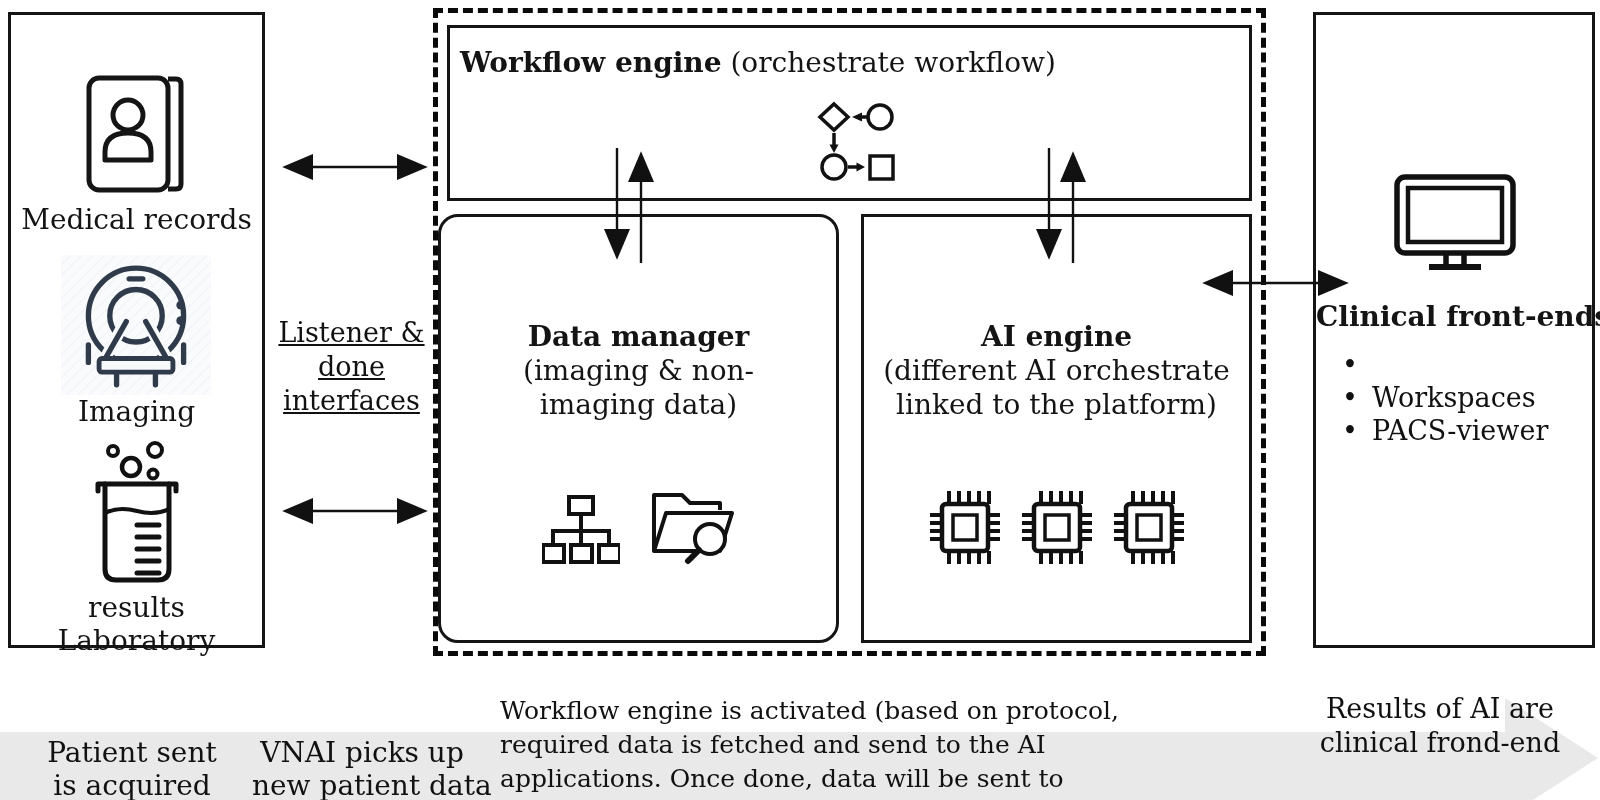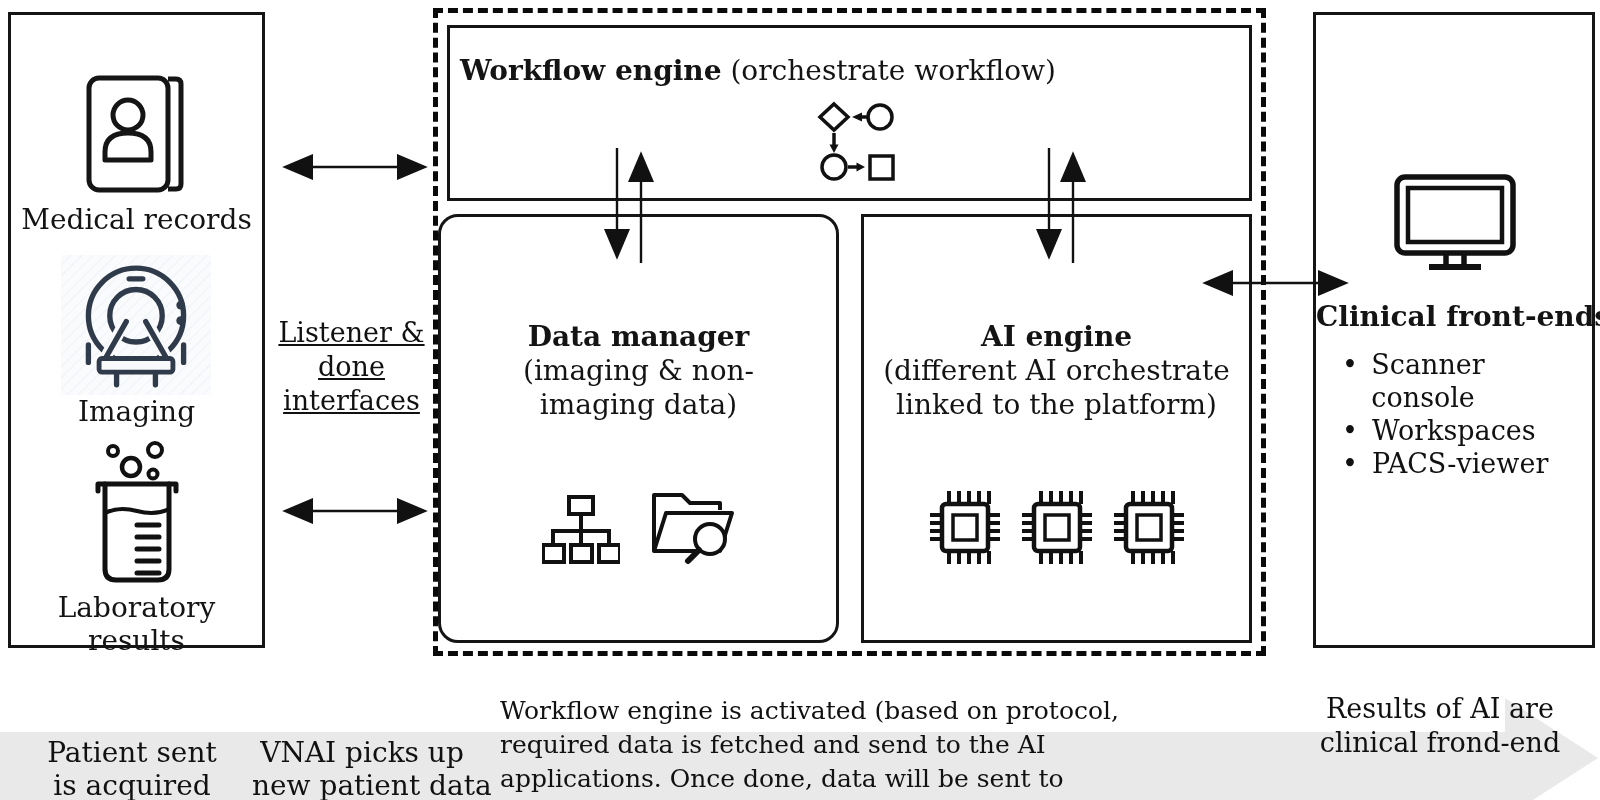--- a/index.html
+++ b/index.html
@@ -87,35 +87,35 @@
         <path d="M14,45 L14,130 Q14,141 25,141 L67,141 Q78,141 78,130 L78,45" stroke-width="5"></path>
         <path d="M14,74 Q28,67 46,72 Q64,77 78,70" stroke-width="4"></path>
         <line x1="46" y1="86" x2="68" y2="86" stroke-width="5"></line>
         <line x1="46" y1="98" x2="68" y2="98" stroke-width="5"></line>
         <line x1="46" y1="110" x2="68" y2="110" stroke-width="5"></line>
         <line x1="46" y1="122" x2="68" y2="122" stroke-width="5"></line>
         <line x1="46" y1="134" x2="68" y2="134" stroke-width="5"></line>
       </g>
     </svg>
     <div class="abs lbl center-text" style="left:0; top:576px; width:100%;">
+      <div>results</div>
       <div>Laboratory</div>
-      <div>results</div>
     </div>
   </div>
 
   <div class="abs center-text" style="left:263px; top:316px; width:177px; font-size:27px; line-height:34px; z-index:2;text-decoration:underline;">
     <div>Listener &amp;</div>
     <div>done</div>
     <div>interfaces</div>
   </div>
 
   <div class="dashed-box boxlayer" style="left:433px; top:8px; width:833px; height:648px;"></div>
 
   <div class="box boxlayer" style="left:447px; top:25px; width:805px; height:176px;">
-    <div class="abs lbl center-text" style="left:0; top:18px; width:616px; white-space:nowrap;margin-top:8px;">
+    <div class="abs lbl center-text" style="left:0; top:18px; width:616px; white-space:nowrap;">
       <span class="bold">Workflow engine</span><span> (orchestrate workflow)</span>
     </div>
     <svg class="abs" style="left:362px; top:73px;" width="92" height="84" viewBox="0 0 92 84">
       <g fill="none" stroke="#111" stroke-width="3.5">
         <path d="M22,3 L36,16 L22,29 L8,16 Z"></path>
         <circle cx="68" cy="16" r="12"></circle>
         <line x1="55" y1="16" x2="45" y2="16"></line>
         <line x1="22" y1="32" x2="22" y2="46"></line>
         <circle cx="22" cy="66" r="12"></circle>
         <line x1="36" y1="66" x2="46" y2="66"></line>
@@ -247,21 +247,20 @@
         <rect x="15" y="15" width="94" height="54" stroke-width="4.5"></rect>
         <line x1="53" y1="80" x2="53" y2="92"></line>
         <line x1="71" y1="80" x2="71" y2="92"></line>
         <line x1="36" y1="94" x2="88" y2="94" stroke-width="6"></line>
       </g>
     </svg>
     <div class="abs lbl bold center-text" style="left:0; top:285px; width:100%; white-space:nowrap;">Clinical front-ends</div>
     <div class="abs" style="left:26px; top:333px;">
       <div class="bullet-item">
         <span class="dot">•</span>
-        <span>Scanner console</span>
       </div>
       <div class="bullet-item">
         <span class="dot">•</span>
         <span>Workspaces</span>
       </div>
       <div class="bullet-item">
         <span class="dot">•</span>
         <span>PACS-viewer</span>
       </div>
     </div>

